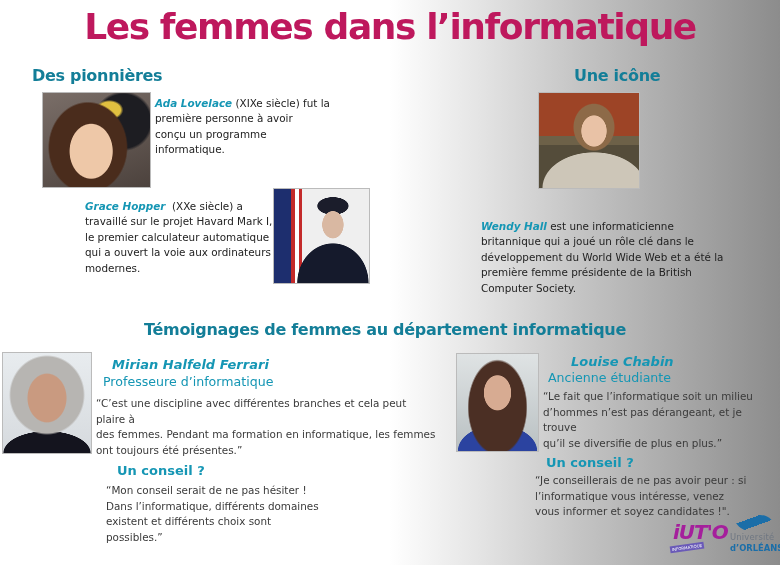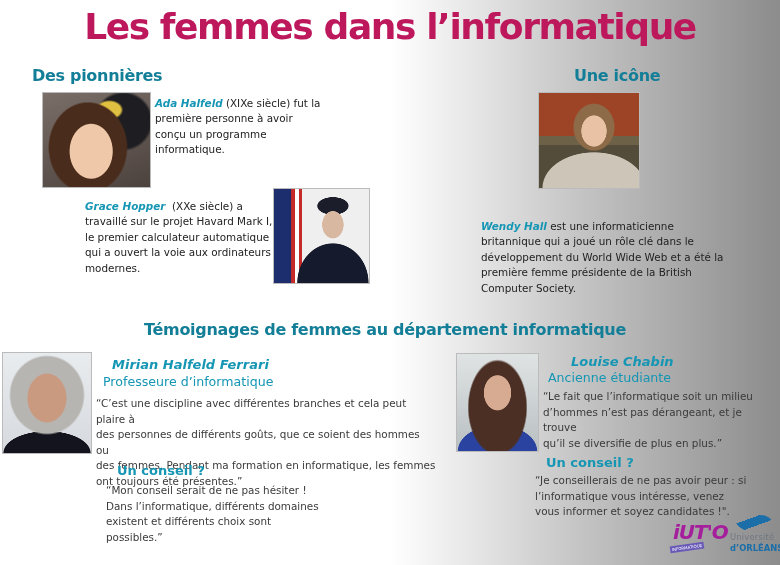--- a/index.html
+++ b/index.html
@@ -82,21 +82,21 @@
 </style>
 </head>
 <body>
 
 <div class="abs title">Les femmes dans l’informatique</div>
 
 <div class="abs section-h" style="left:32px; top:66px;">Des pionnières</div>
 
 <div class="abs photo ada"></div>
 <div class="abs body-text" style="left:155px; top:96px; width:200px;">
-  <div><span class="name-em">Ada Halfeld</span><span> (XIXe siècle) fut la</span></div>
+  <div><span class="name-em">Ada Lovelace</span><span> (XIXe siècle) fut la</span></div>
   <div>première personne à avoir</div>
   <div>conçu un programme</div>
   <div>informatique.</div>
 </div>
 
 <div class="abs body-text" style="left:85px; top:199px; width:190px;">
   <div><span class="name-em">Grace Hopper</span><span style="white-space:pre">  (XXe siècle) a</span></div>
   <div>travaillé sur le projet Havard Mark I,</div>
   <div>le premier calculateur automatique</div>
   <div>qui a ouvert la voie aux ordinateurs</div>
@@ -114,21 +114,20 @@
   <div>Computer Society.</div>
 </div>
 
 <div class="abs section-h" style="left:144px; top:320px;">Témoignages de femmes au département informatique</div>
 
 <div class="abs photo mirian"></div>
 <div class="abs person-name" style="left:103px; top:357px;margin-left:9px;">Mirian Halfeld Ferrari</div>
 <div class="abs person-role" style="left:103px; top:374px;">Professeure d’informatique</div>
 <div class="abs quote" style="left:96px; top:396px; width:340px;">
   <div>“C’est une discipline avec différentes branches et cela peut plaire à</div>
-  <div>des personnes de différents goûts, que ce soient des hommes ou</div>
   <div>des femmes. Pendant ma formation en informatique, les femmes</div>
   <div>ont toujours été présentes.”</div>
 </div>
 <div class="abs conseil-h" style="left:117px; top:463px;">Un conseil ?</div>
 <div class="abs quote" style="left:106px; top:483px; width:230px;">
   <div>“Mon conseil serait de ne pas hésiter !</div>
   <div>Dans l’informatique, différents domaines</div>
   <div>existent et différents choix sont</div>
   <div>possibles.”</div>
 </div>

